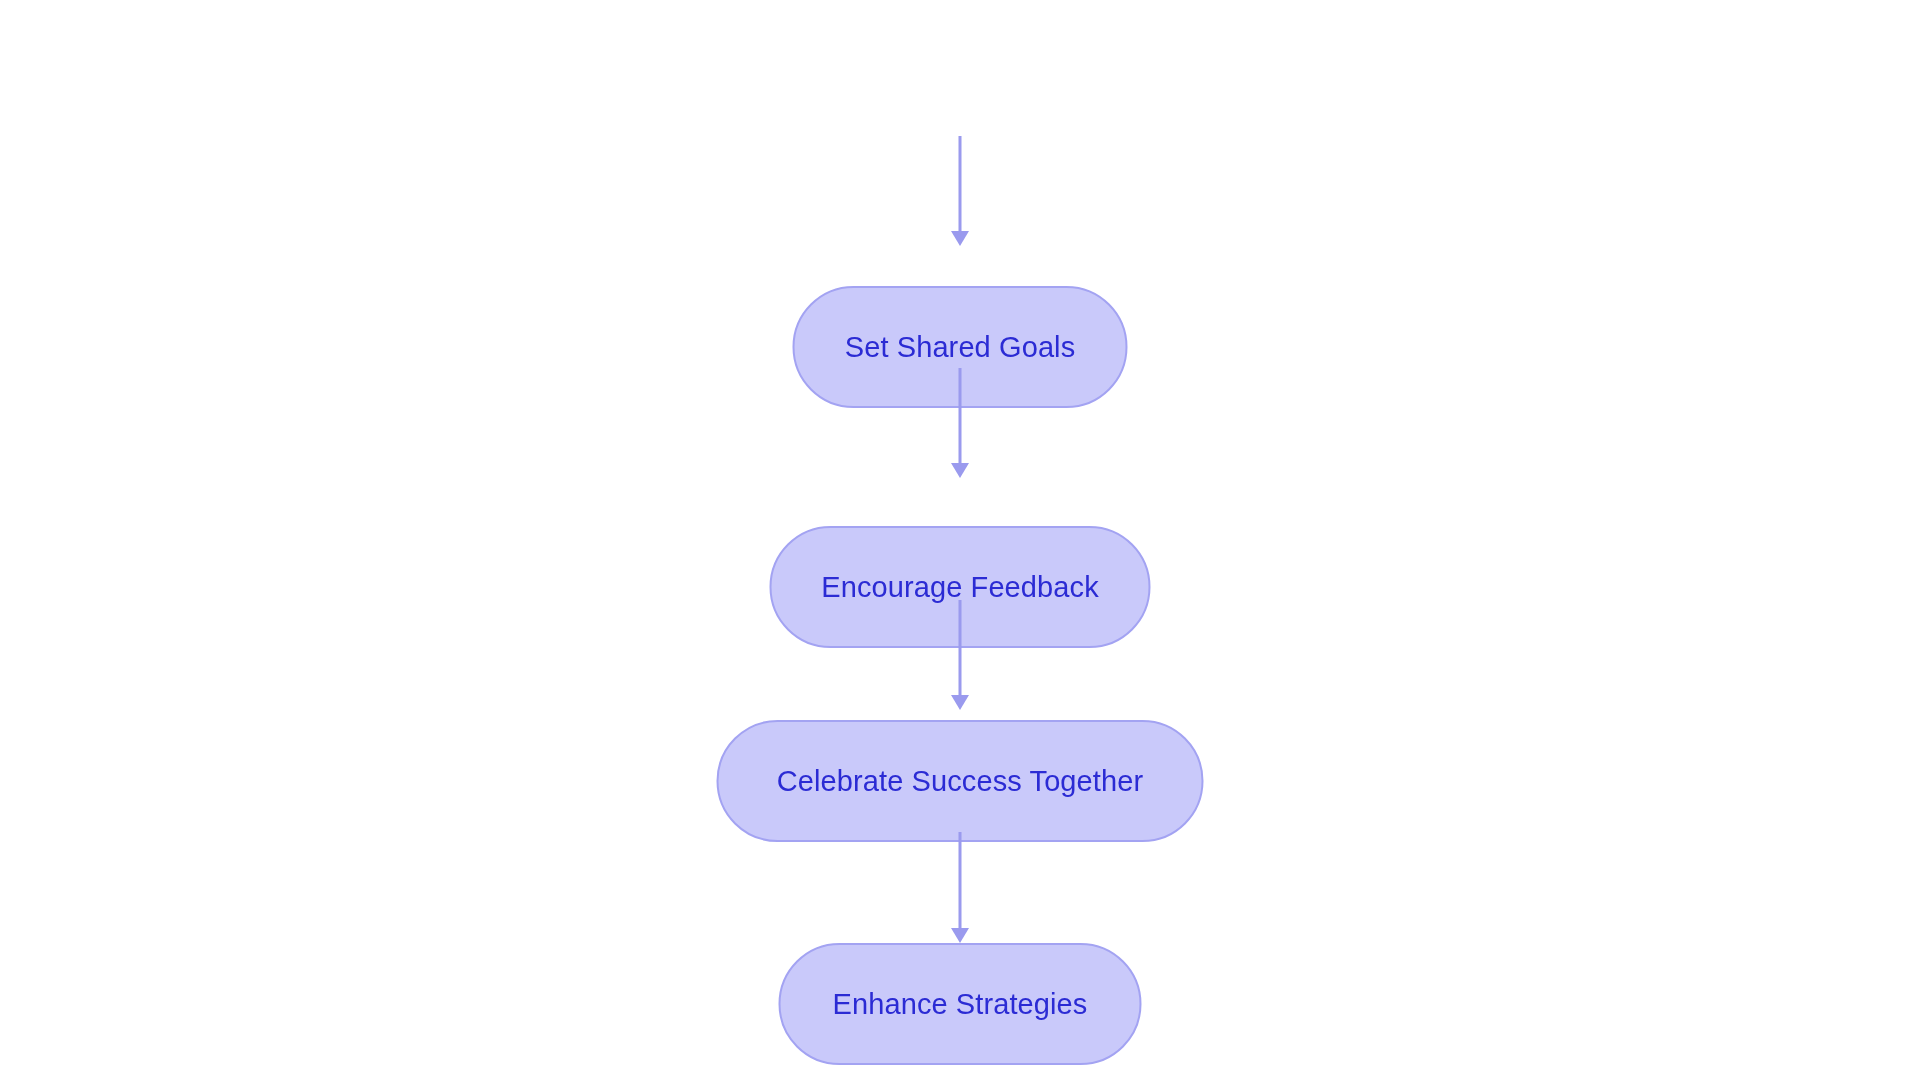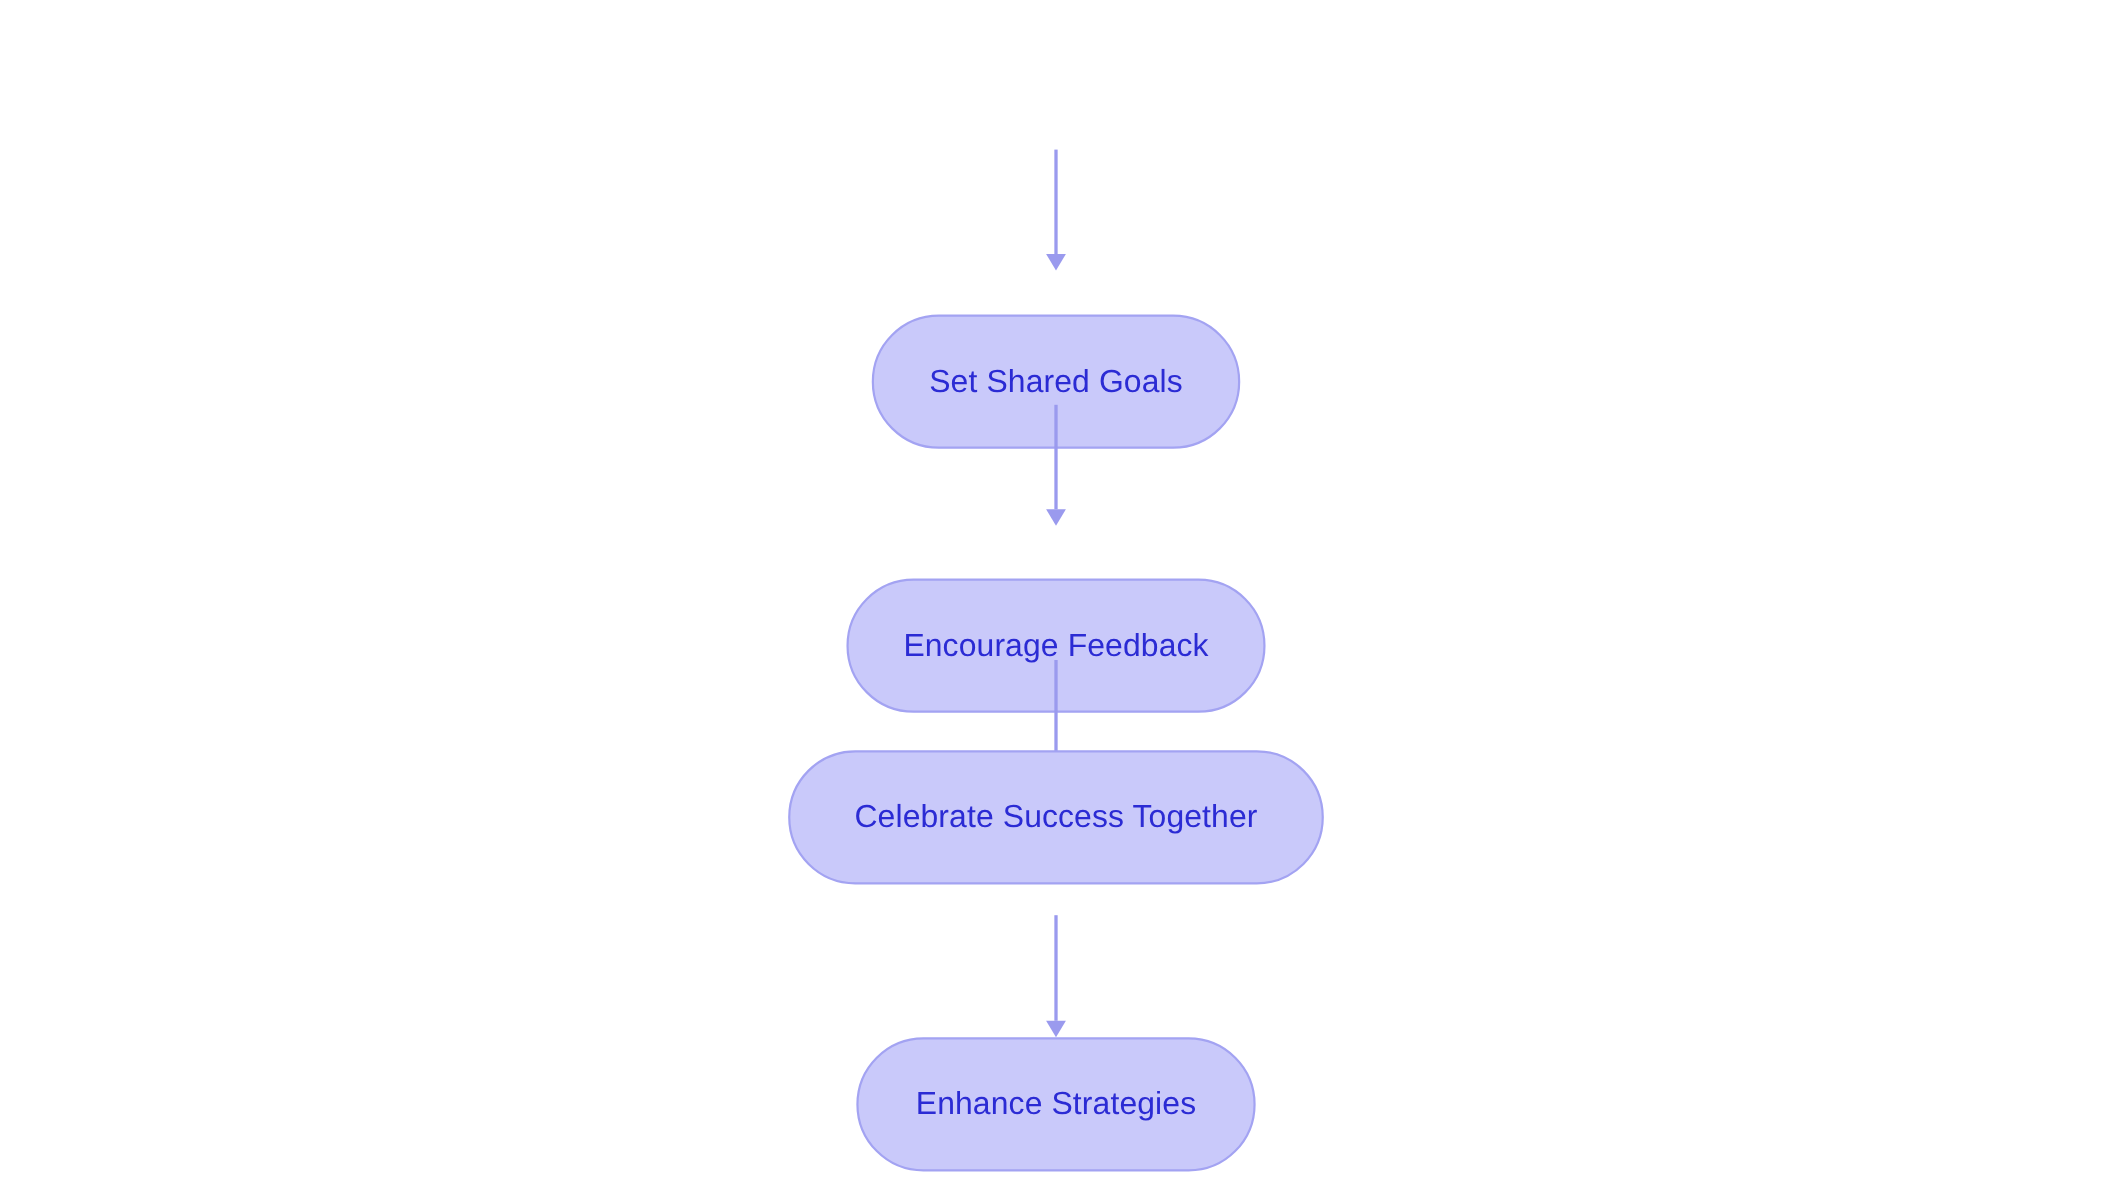--- a/index.html
+++ b/index.html
@@ -44,21 +44,21 @@
     line-height: 1;
     color: #2b2bd4;
     letter-spacing: 0.1px;
     user-select: none;
   }
 
   
   .node.n0 { width: 527px; top: 14px;  }
   .node.n1 { width: 335px; top: 246px; margin-top: 40px; }
   .node.n2 { width: 381px; top: 478px; margin-top: 48px; }
-  .node.n3 { width: 487px; top: 682px; }
+  .node.n3 { width: 487px; top: 720px; }
   .node.n4 { width: 363px; top: 943px; }
 
   
   .connector {
     position: absolute;
     left: 50%;
     transform: translateX(-50%);
     width: 20px;
   }
   .connector .shaft {

